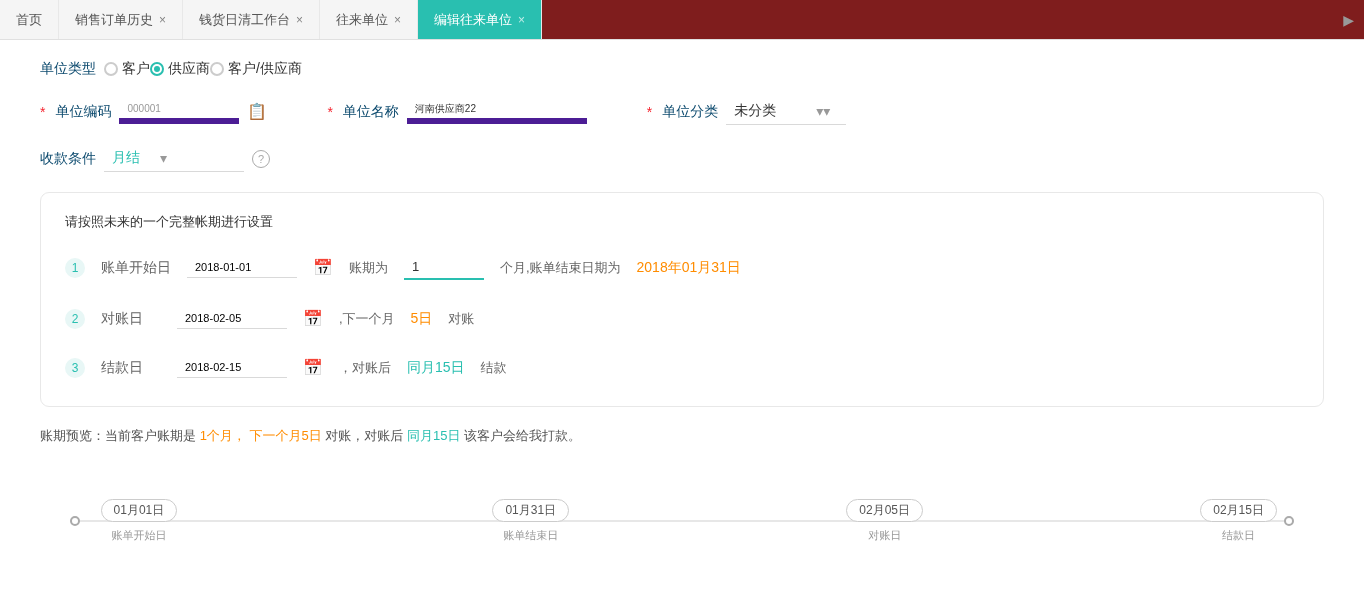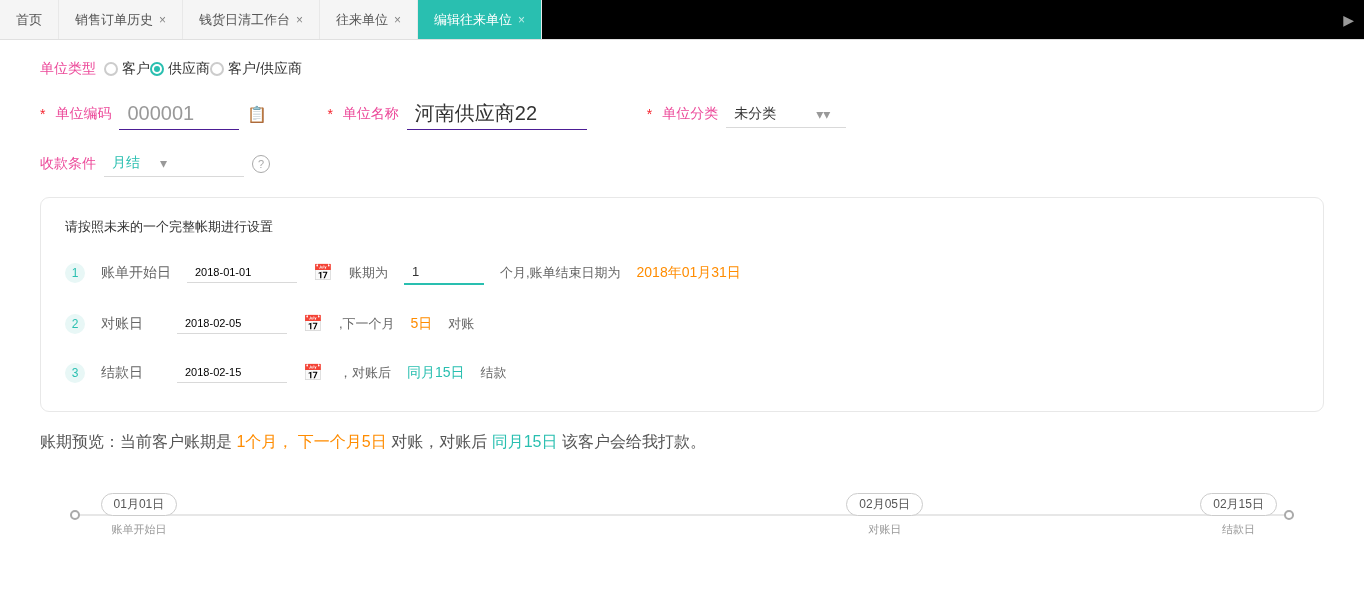--- a/index.html
+++ b/index.html
@@ -2,21 +2,21 @@
 <html><head>
   <meta charset="utf-8">
   <style>
     * { box-sizing: border-box; margin: 0; padding: 0; }
     body { font-family: "Microsoft YaHei", "PingFang SC", sans-serif; font-size: 14px; background: #f5f5f5; color: #333; }
 
     
     .tab-bar {
       display: flex;
       align-items: stretch;
-      background: #000000;
+      background: #7f1d1d;
       border-bottom: 1px solid #e0e0e0;
       height: 40px;
       padding: 0;
     }
     .tab {
       display: flex;
       align-items: center;
       padding: 0 16px;
       cursor: pointer;
       font-size: 13px;
@@ -57,21 +57,21 @@
       align-items: center;
       margin-bottom: 20px;
       gap: 20px;
     }
     .form-group {
       display: flex;
       align-items: center;
       gap: 8px;
     }
     .form-label {
-      color: #ec4899;
+      color: #0c4a6e;
       white-space: nowrap;
     }
     .required-star {
       color: #f5222d;
       margin-right: 2px;
     }
 
     
     .radio-group {
       display: flex;
@@ -100,24 +100,24 @@
       content: '';
       width: 6px;
       height: 6px;
       border-radius: 50%;
       background: #29bfb0;
     }
 
     
     .input-field {
       border: none;
-      border-bottom: 1px solid #4c1d95;
+      border-bottom: 6px solid #4c1d95;
       outline: none;
       padding: 4px 8px;
-      font-size: 20px;
+      font-size: 10px;
       color: #333;
       background: transparent;
     }
     .input-field.unit-code { width: 120px; color: #999; }
     .input-field.unit-name { width: 180px; }
 
     
     .select-field {
       display: flex;
       align-items: center;
@@ -207,23 +207,23 @@
     .highlight-teal {
       color: #29bfb0;
       font-weight: 500;
     }
 
     
     .preview-section {
       margin-top: 20px;
     }
     .preview-text {
-      font-size: 16px;
+      font-size: 13px;
       color: #555;
-      margin-bottom: 22px;
+      margin-bottom: 36px;
     }
 
     
     .timeline-container {
       position: relative;
       display: flex;
       align-items: center;
       padding: 0 20px;
       height: 60px;
     }
@@ -397,20 +397,24 @@
 
       <div class="timeline-dot" style="left:2%;"></div>
 
       <div class="timeline-dot" style="right:2%; left:auto; transform:translate(50%,-50%);"></div>
 
       <div style="position:absolute; left:4%; top:0; bottom:0; display:flex; flex-direction:column; align-items:center; justify-content:center; z-index:2;">
         <div style="background:#fff; border:1px solid #ccc; border-radius:12px; padding:2px 12px; font-size:12px; color:#555; white-space:nowrap;">01月01日</div>
         <div style="font-size:11px; color:#999; margin-top:6px; white-space:nowrap;">账单开始日</div>
       </div>
 
+      <div style="position:absolute; left:35%; top:0; bottom:0; display:flex; flex-direction:column; align-items:center; justify-content:center; z-index:2;">
+        <div style="background:#fff; border:1px solid #ccc; border-radius:12px; padding:2px 12px; font-size:12px; color:#555; white-space:nowrap;">01月31日</div>
+        <div style="font-size:11px; color:#999; margin-top:6px; white-space:nowrap;">账单结束日</div>
+      </div>
 
       <div style="position:absolute; left:63%; top:0; bottom:0; display:flex; flex-direction:column; align-items:center; justify-content:center; z-index:2;">
         <div style="background:#fff; border:1px solid #ccc; border-radius:12px; padding:2px 12px; font-size:12px; color:#555; white-space:nowrap;">02月05日</div>
         <div style="font-size:11px; color:#999; margin-top:6px; white-space:nowrap;">对账日</div>
       </div>
 
       <div style="position:absolute; left:91%; top:0; bottom:0; display:flex; flex-direction:column; align-items:center; justify-content:center; z-index:2;">
         <div style="background:#fff; border:1px solid #ccc; border-radius:12px; padding:2px 12px; font-size:12px; color:#555; white-space:nowrap;">02月15日</div>
         <div style="font-size:11px; color:#999; margin-top:6px; white-space:nowrap;">结款日</div>
       </div>

